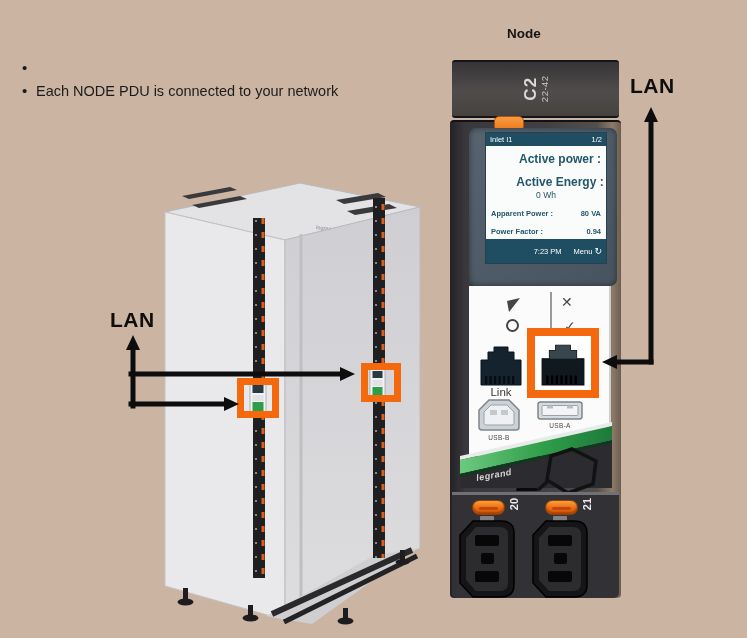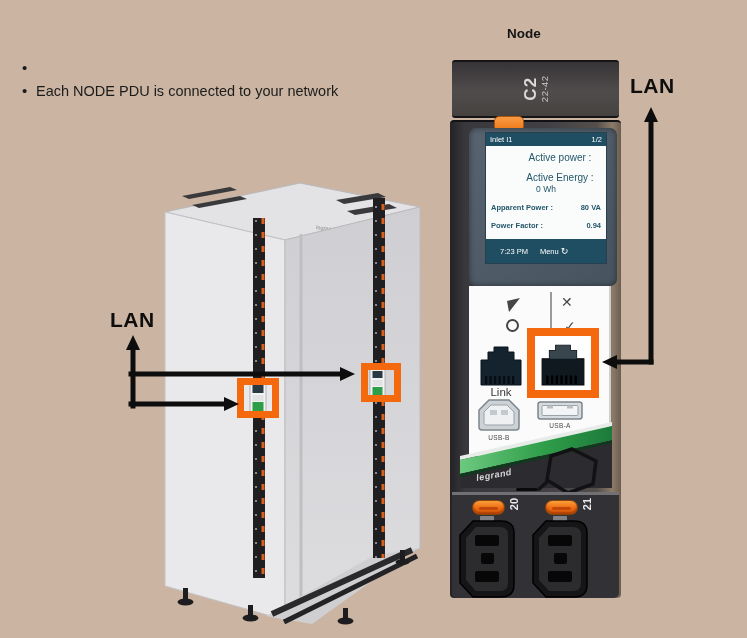--- a/index.html
+++ b/index.html
@@ -33,25 +33,25 @@
   .np-model { font-size:17px; font-weight:bold; color:#dbd9d7; letter-spacing:1px; }
   .np-range { font-size:9.5px; color:#c9c7c5; letter-spacing:.5px; margin-top:1px; }
   .pdu-body { position:absolute; left:0; top:60px; width:171px; height:478px; border-radius:4px;
     background:linear-gradient(90deg,#232226,#39383c 9%,#413f44 55%,#544f4c 86%,#8d7b69 95%,#6b5d50);
     border-top:2px solid #121214; }
   .clip { position:absolute; left:44px; top:56px; width:30px; height:14px; background:linear-gradient(180deg,#f99a44,#ee7c1c); border-radius:5px 5px 3px 3px; border:1px solid #a85510; }
   .bezel { position:absolute; left:19px; top:68px; width:148px; height:158px; background:linear-gradient(135deg,#57636f,#47545f); border-radius:7px; box-shadow:inset 0 0 6px rgba(0,0,0,.45); }
   .screen { position:absolute; left:35px; top:72px; width:122px; height:132px; background:#fafbfb; border:1px solid #28404e; display:flex; flex-direction:column; overflow:hidden; }
   .scr-bar { height:13px; background:var(--screen_teal,#1f4d62); color:#fff; font-size:7.5px; display:flex; align-items:center; justify-content:space-between; padding:0 4px; flex:none; }
   .scr-body { flex:1; color:#23576b; text-align:center; }
-  .scr-lab { font-size:10px; font-weight:normal; margin-top:6px;padding-left:28px; }
+  .scr-lab { font-size:12px; font-weight:bold; margin-top:6px;padding-left:28px; }
   .scr-big { font-size:21px; font-weight:bold; margin-top:1px; }
   .scr-val { font-size:8.5px; font-weight:normal; margin-top:1px; }
   .scr-row { display:flex; justify-content:space-between; padding:0 5px; font-size:7.5px; font-weight:bold; margin-top:9px; }
-  .scr-foot { height:24px; background:var(--screen_teal,#1f4d62); color:#fff; font-size:7.5px; display:flex; align-items:center; gap:12px; padding:0 14px; flex:none; }
+  .scr-foot { height:24px; background:var(--screen_teal,#1f4d62); color:#fff; font-size:7.5px; display:flex; align-items:center; justify-content:flex-end; gap:12px; padding:0 4px; flex:none; }
   .scr-foot .ic { font-size:9px; }
 
   .panel { position:absolute; left:19px; top:226px; width:142px; height:170px; background:#fbfbfb; border-right:2px solid #cfcfd1; }
   .sym { position:absolute; color:#454547; }
   .sym-x { font-size:14px; font-weight:bold; }
   .sym-o { width:13px; height:13px; border:2.5px solid #454547; border-radius:50%; }
   .divider { position:absolute; left:81px; top:6px; width:2px; height:46px; background:#9a9a9c; }
   .link-label { position:absolute; left:10px; top:100px; width:44px; text-align:center; font-size:11.5px; color:#3a3a3c; }
   .usb-label { position:absolute; font-size:6.5px; color:#4a4a4c; letter-spacing:.3px; text-align:center; }
 

